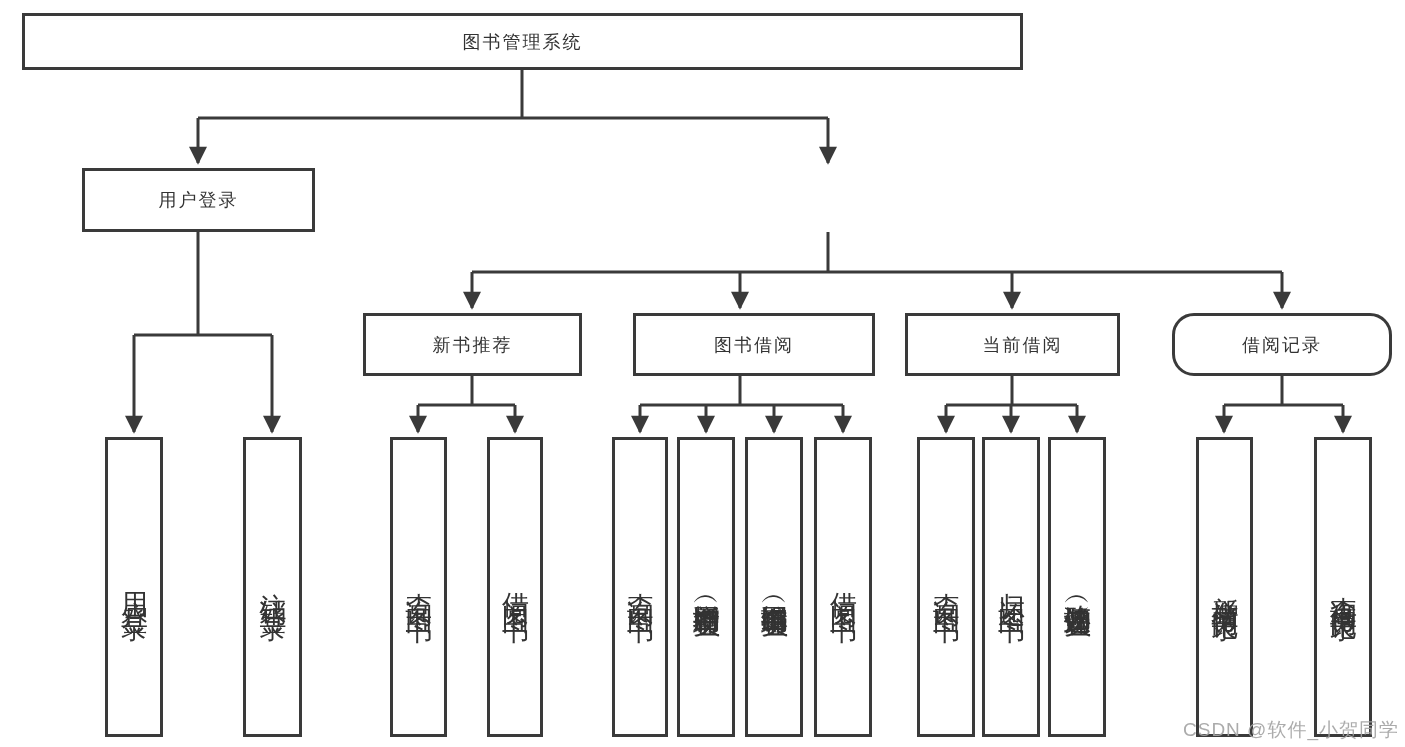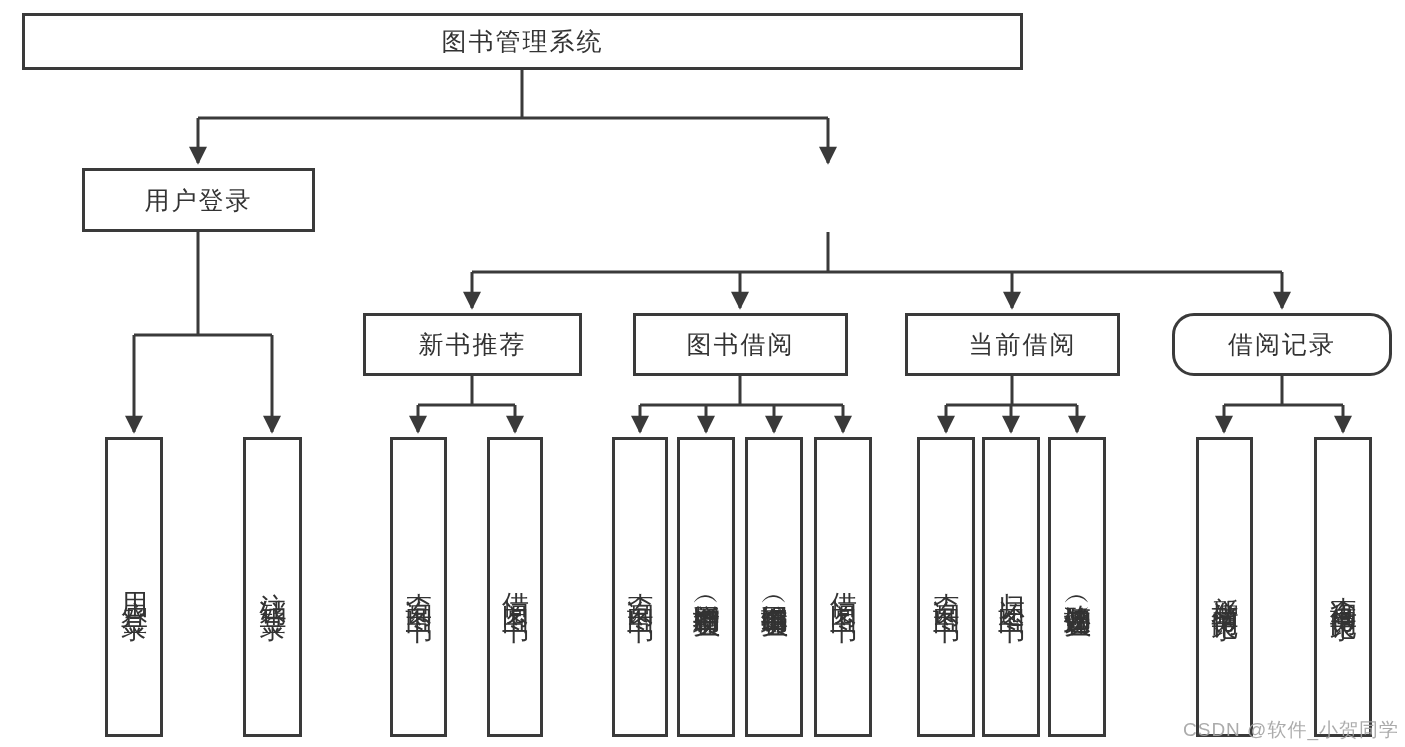--- a/index.html
+++ b/index.html
@@ -7,21 +7,21 @@
     width:1405px;height:747px;position:relative;overflow:hidden;
     font-family:"Liberation Sans","DejaVu Sans",sans-serif;
   }
   #canvas{position:absolute;inset:0;width:1405px;height:747px;}
   svg.connectors{position:absolute;left:0;top:0;z-index:1;}
   .hbox{
     position:absolute;z-index:2;background:#ffffff;
     border:3px solid #3a3a3a;box-sizing:border-box;
     display:flex;align-items:center;justify-content:center;
   }
-  .htext{font-size:25px;color:#333333;letter-spacing:2px;white-space:nowrap;}
+  .htext{font-size:18px;color:#333333;letter-spacing:2px;white-space:nowrap;}
   .vbox{
     position:absolute;z-index:2;background:#ffffff;
     border:3px solid #3a3a3a;box-sizing:border-box;
     display:flex;align-items:center;justify-content:center;
   }
   .vtext{
     writing-mode:vertical-lr;text-orientation:mixed;
     font-size:27px;color:#333333;line-height:1;white-space:nowrap;
   }
   .ls8{letter-spacing:8px;}
@@ -79,21 +79,21 @@
     <span class="htext">图书管理系统</span>
   </div>
 
   <div class="hbox" style="left:82px;top:168px;width:233px;height:64px;">
     <span class="htext">用户登录</span>
   </div>
 
   <div class="hbox" style="left:363px;top:313px;width:219px;height:63px;">
     <span class="htext">新书推荐</span>
   </div>
-  <div class="hbox" style="left:633px;top:313px;width:215px;height:63px;">
+  <div class="hbox" style="left:633px;top:313px;width:242px;height:63px;">
     <span class="htext">图书借阅</span>
   </div>
   <div class="hbox" style="left:905px;top:313px;width:215px;height:63px;padding-left:20px;">
     <span class="htext">当前借阅</span>
   </div>
   <div class="hbox" style="left:1172px;top:313px;width:220px;height:63px;border-radius:22px;">
     <span class="htext">借阅记录</span>
   </div>
 
   <div class="vbox" style="left:105px;top:437px;width:58px;height:300px;">

